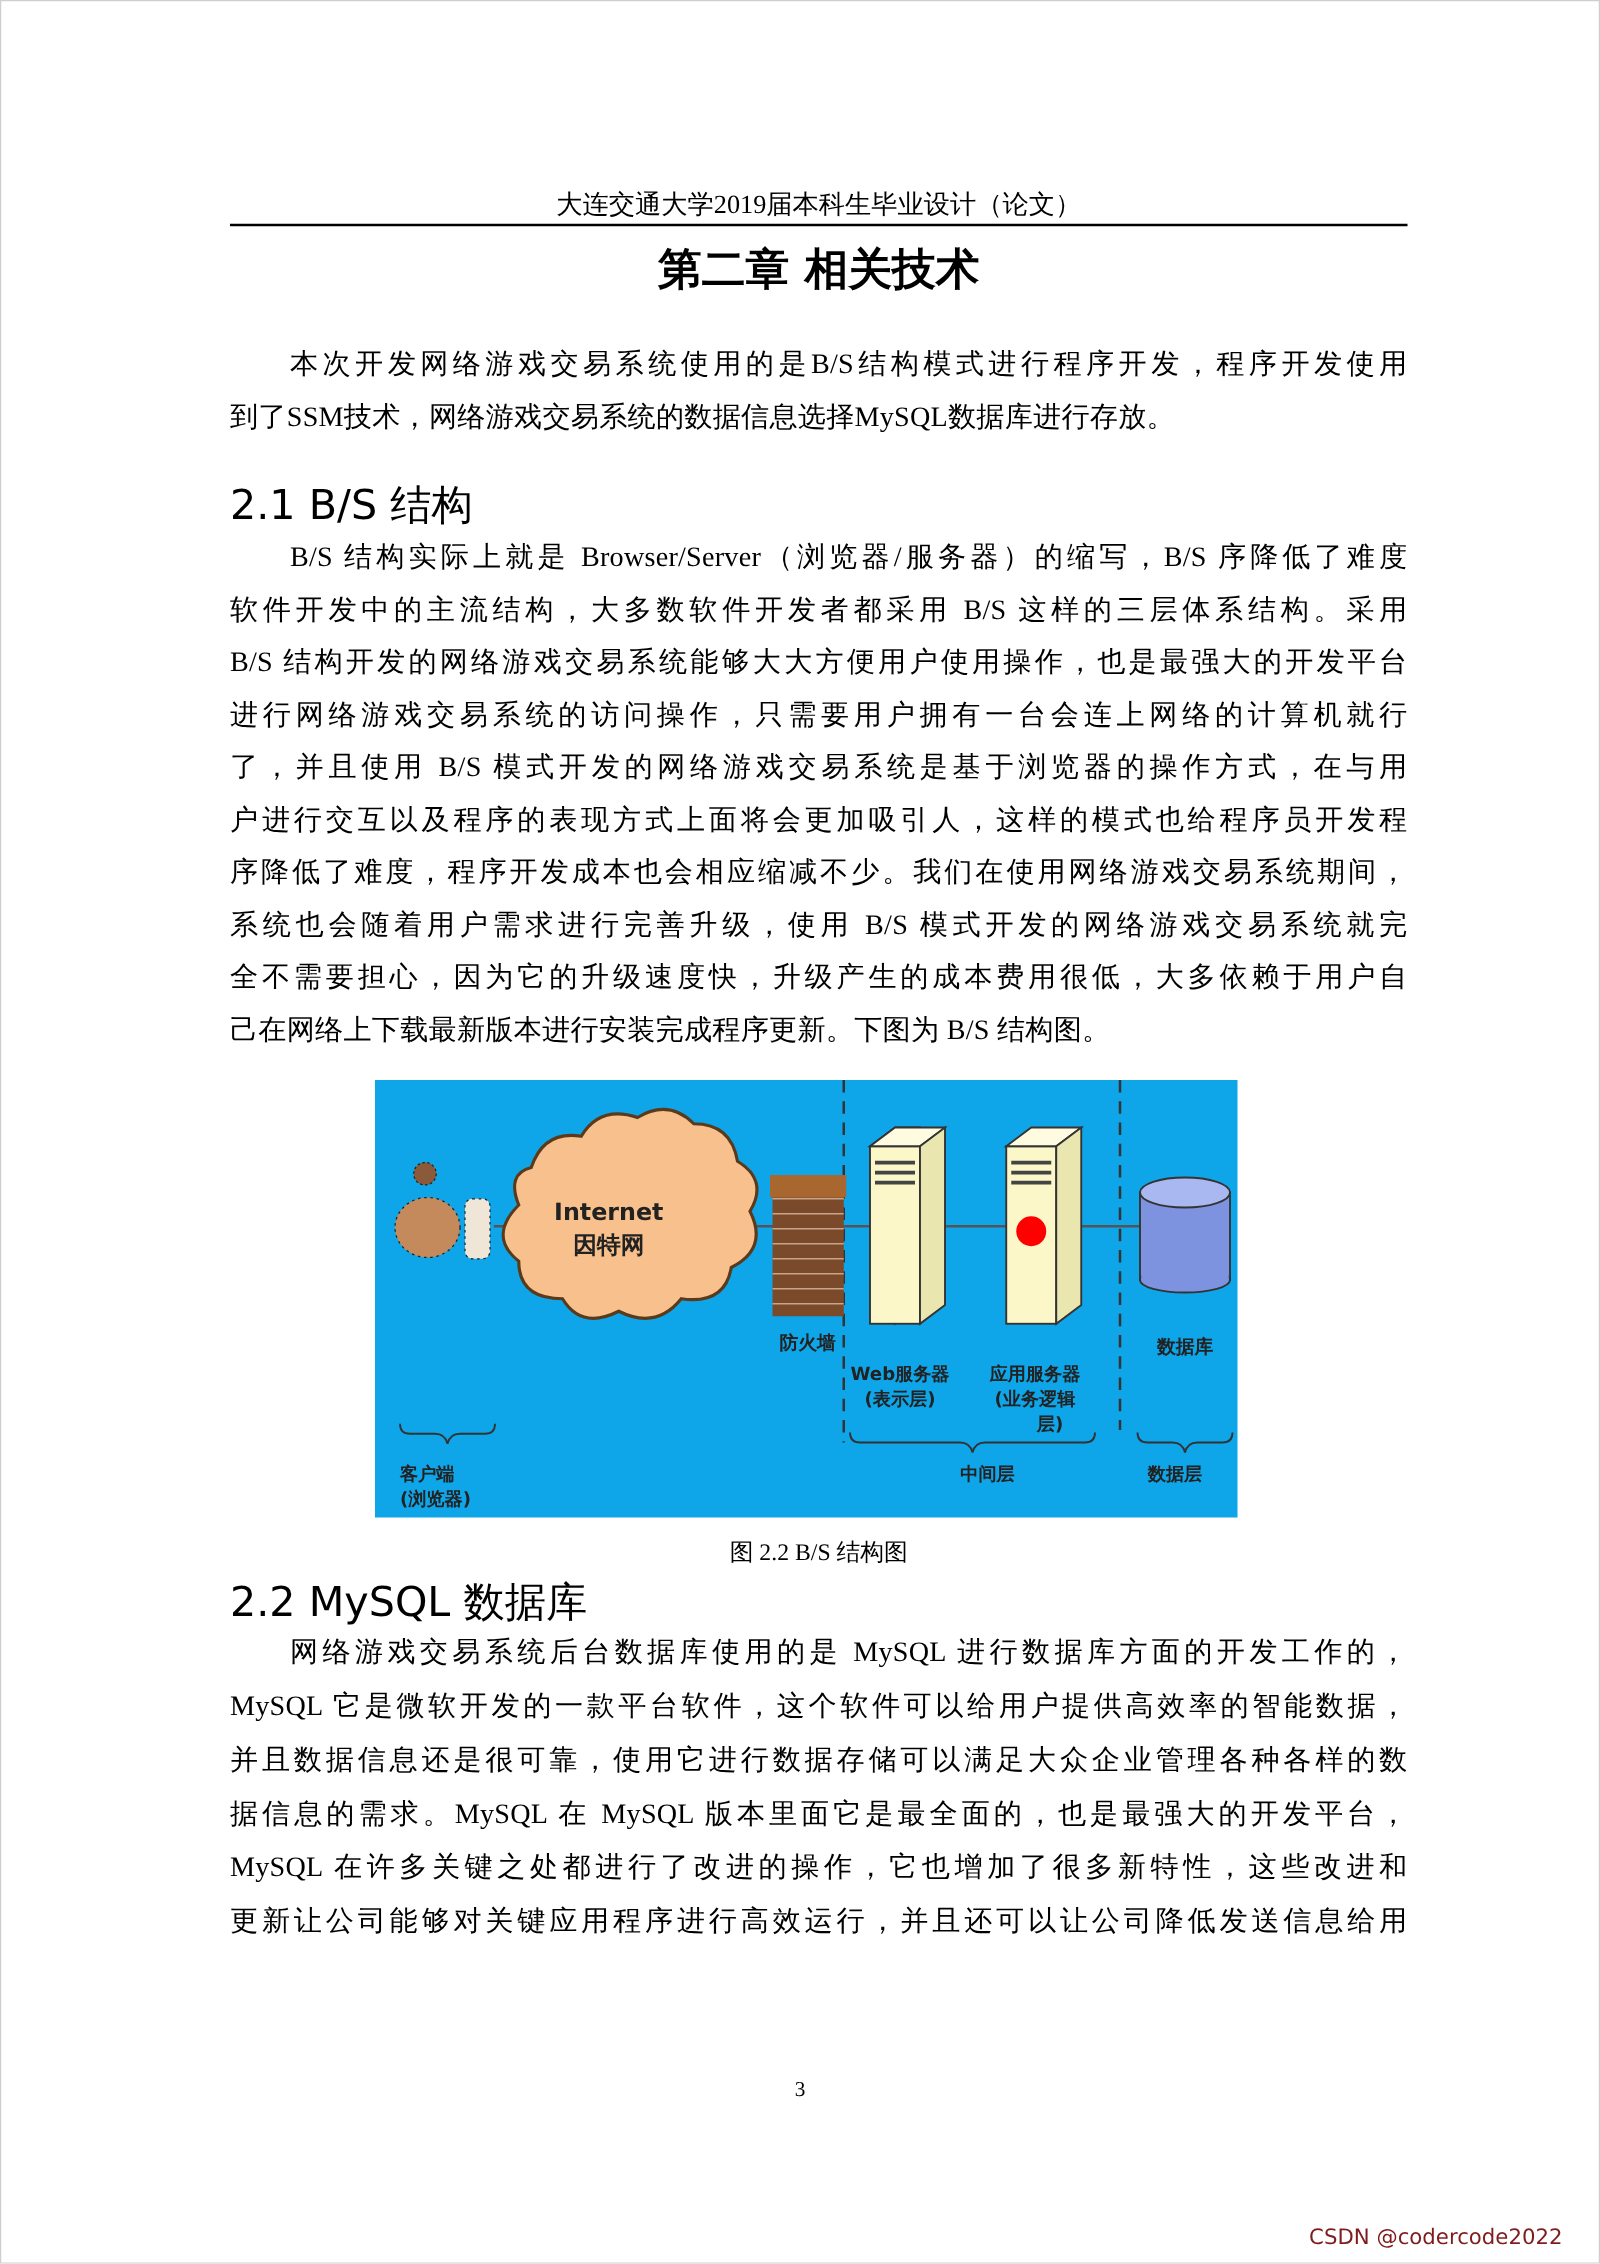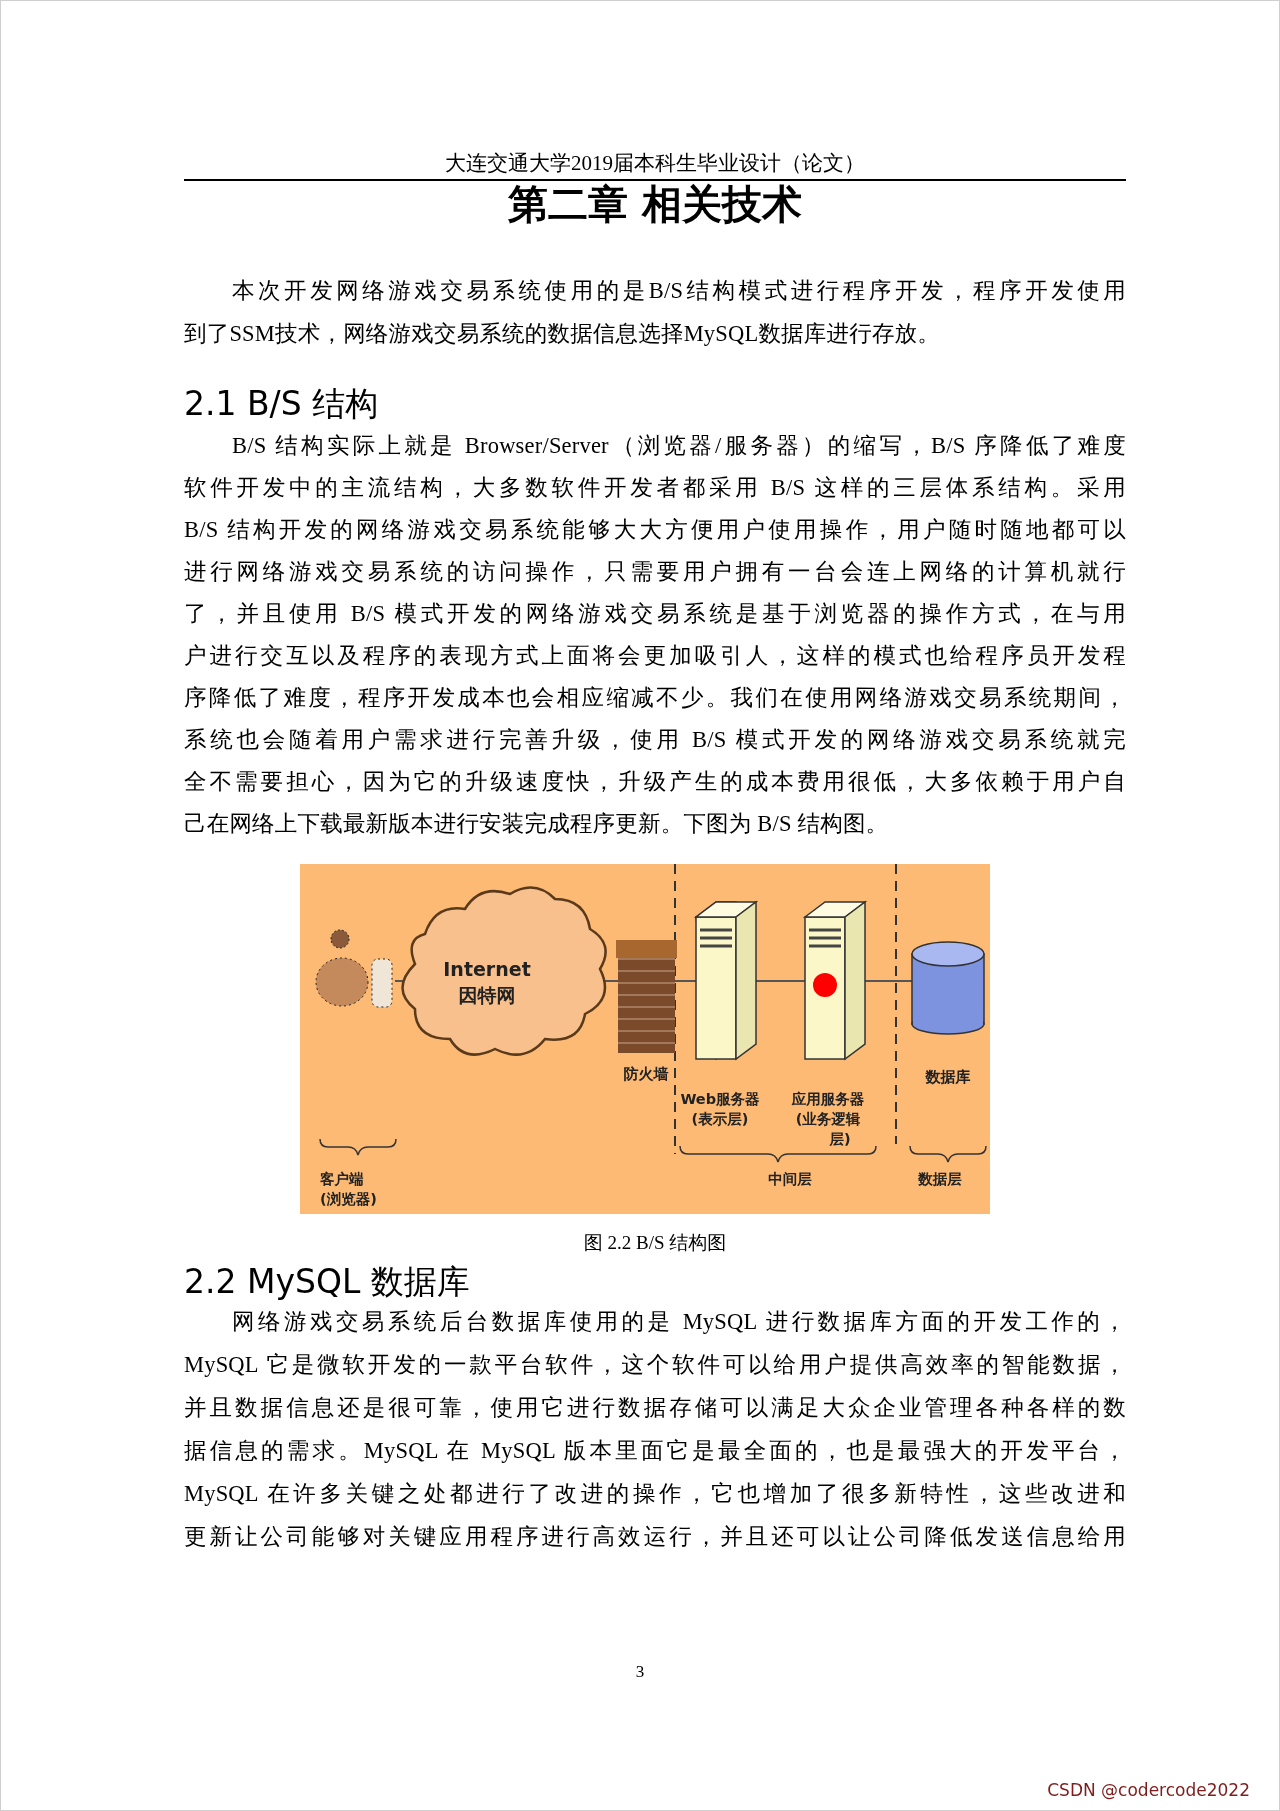--- a/index.html
+++ b/index.html
@@ -2,48 +2,48 @@
 <html><head>
 <meta charset="utf-8">
 <style>
   html, body { margin:0; padding:0; }
   body { width:1280px; height:1811px; background:#ffffff; position:relative; overflow:hidden;
          font-family:"Liberation Serif", "DejaVu Serif", serif; color:#000; }
   .frame { position:absolute; left:0; top:0; width:1278px; height:1809px; border:1px solid #cfcfcf; }
   .abs { position:absolute; }
   .run-header { left:184px; width:942px; top:152px; text-align:center; font-size:21px; line-height:22px; }
   .rule { left:184px; width:942px; top:179px; height:0; border-top:2px solid #000; }
-  .chapter-title { left:184px; width:942px; top:184px; text-align:center; font-family:"DejaVu Sans", sans-serif; font-size:40px; line-height:40px; font-weight:bold; }
+  .chapter-title { left:184px; width:942px; top:196px; text-align:center; font-family:"DejaVu Sans", sans-serif; font-size:35px; line-height:40px; font-weight:bold; }
   .para-line { left:184px; width:942px; font-size:22.5px; line-height:30px; white-space:nowrap; letter-spacing:0.2px; text-align:justify; text-align-last:justify; }
   .para-line.last { text-align-last:left; }
   .para-line.indent { padding-left:48px; width:894px; }
   .h2 { left:184px; font-size:33px; line-height:32px; font-family:"DejaVu Sans", sans-serif; }
   .caption { left:184px; width:942px; text-align:center; font-size:19px; line-height:24px; }
   .page-num { left:0; width:1280px; text-align:center; top:1662px; font-size:17px; }
   .watermark { right:30px; top:1780px; font-family:"DejaVu Sans", sans-serif; font-size:17px; color:#7f1d1d; }
-  .diagram { left:300px; top:864px; width:690px; height:350px; background:#fdba74; }
+  .diagram { left:300px; top:864px; width:690px; height:350px; background:#0ea5e9; }
   .diagram svg { width:100%; height:100%; }
   .dlabel { font-family:"DejaVu Sans", sans-serif; font-weight:bold; fill:#222; }
 </style>
 </head>
 <body>
 
 <div class="frame"></div>
 
 <div class="abs run-header">大连交通大学2019届本科生毕业设计（论文）</div>
 <div class="abs rule"></div>
 <div class="abs chapter-title">第二章  相关技术</div>
 
 <div class="abs para-line indent" style="top:276px">本次开发网络游戏交易系统使用的是B/S结构模式进行程序开发，程序开发使用</div>
 <div class="abs para-line last" style="top:319px">到了SSM技术，网络游戏交易系统的数据信息选择MySQL数据库进行存放。</div>
 
 <div class="abs h2" style="top:388px">2.1 B/S 结构</div>
 <div class="abs para-line indent" style="top:431px">B/S 结构实际上就是 Browser/Server（浏览器/服务器）的缩写，B/S 序降低了难度</div>
 <div class="abs para-line" style="top:473px">软件开发中的主流结构，大多数软件开发者都采用 B/S 这样的三层体系结构。采用</div>
-<div class="abs para-line" style="top:515px">B/S 结构开发的网络游戏交易系统能够大大方便用户使用操作，用户随时随地都可以</div>
+<div class="abs para-line" style="top:515px">B/S 结构开发的网络游戏交易系统能够大大方便用户使用操作，也是最强大的开发平台</div>
 <div class="abs para-line" style="top:557px">进行网络游戏交易系统的访问操作，只需要用户拥有一台会连上网络的计算机就行</div>
 <div class="abs para-line" style="top:599px">了，并且使用 B/S  模式开发的网络游戏交易系统是基于浏览器的操作方式，在与用</div>
 <div class="abs para-line" style="top:641px">户进行交互以及程序的表现方式上面将会更加吸引人，这样的模式也给程序员开发程</div>
 <div class="abs para-line" style="top:683px">序降低了难度，程序开发成本也会相应缩减不少。我们在使用网络游戏交易系统期间，</div>
 <div class="abs para-line" style="top:725px">系统也会随着用户需求进行完善升级，使用 B/S  模式开发的网络游戏交易系统就完</div>
 <div class="abs para-line" style="top:767px">全不需要担心，因为它的升级速度快，升级产生的成本费用很低，大多依赖于用户自</div>
 <div class="abs para-line last" style="top:809px">己在网络上下载最新版本进行安装完成程序更新。下图为 B/S 结构图。</div>
 
 <div class="abs diagram">
   <svg viewBox="0 0 690 350" xmlns="http://www.w3.org/2000/svg">

